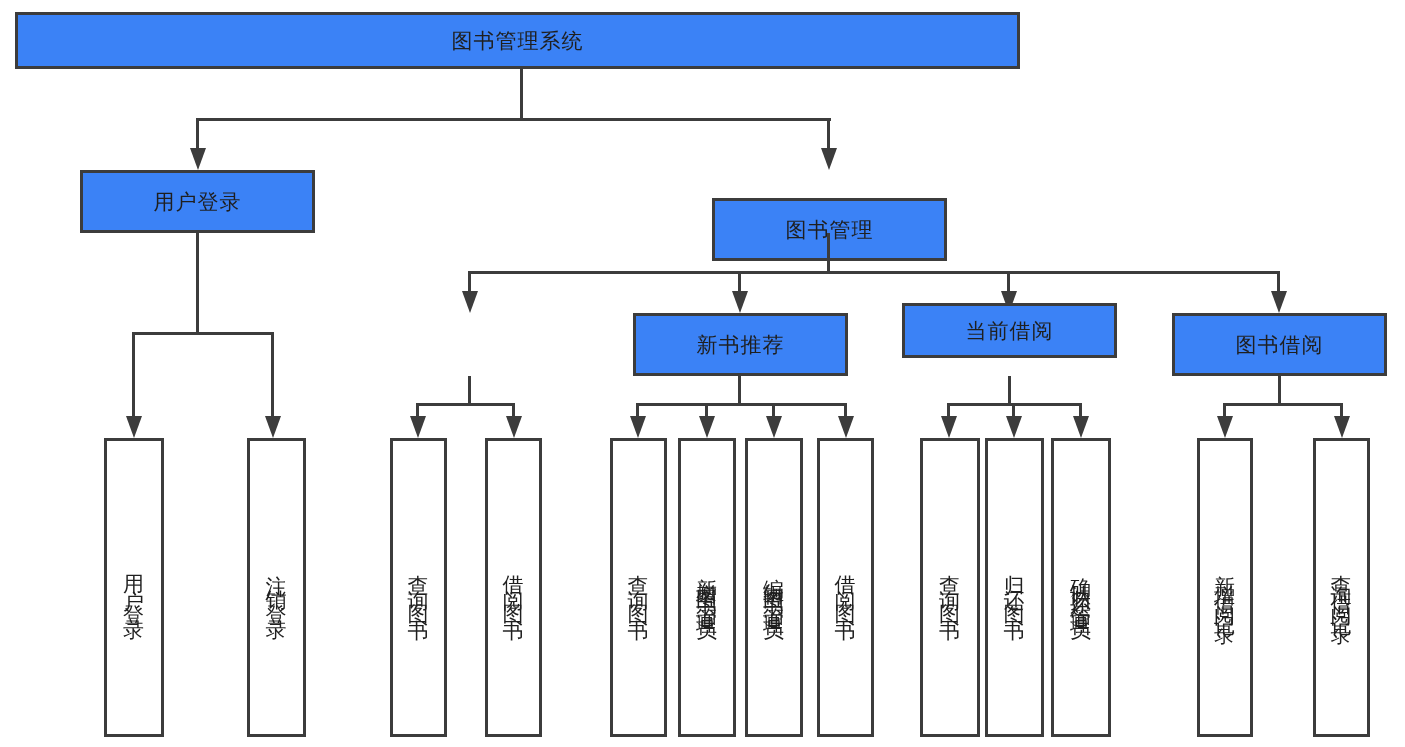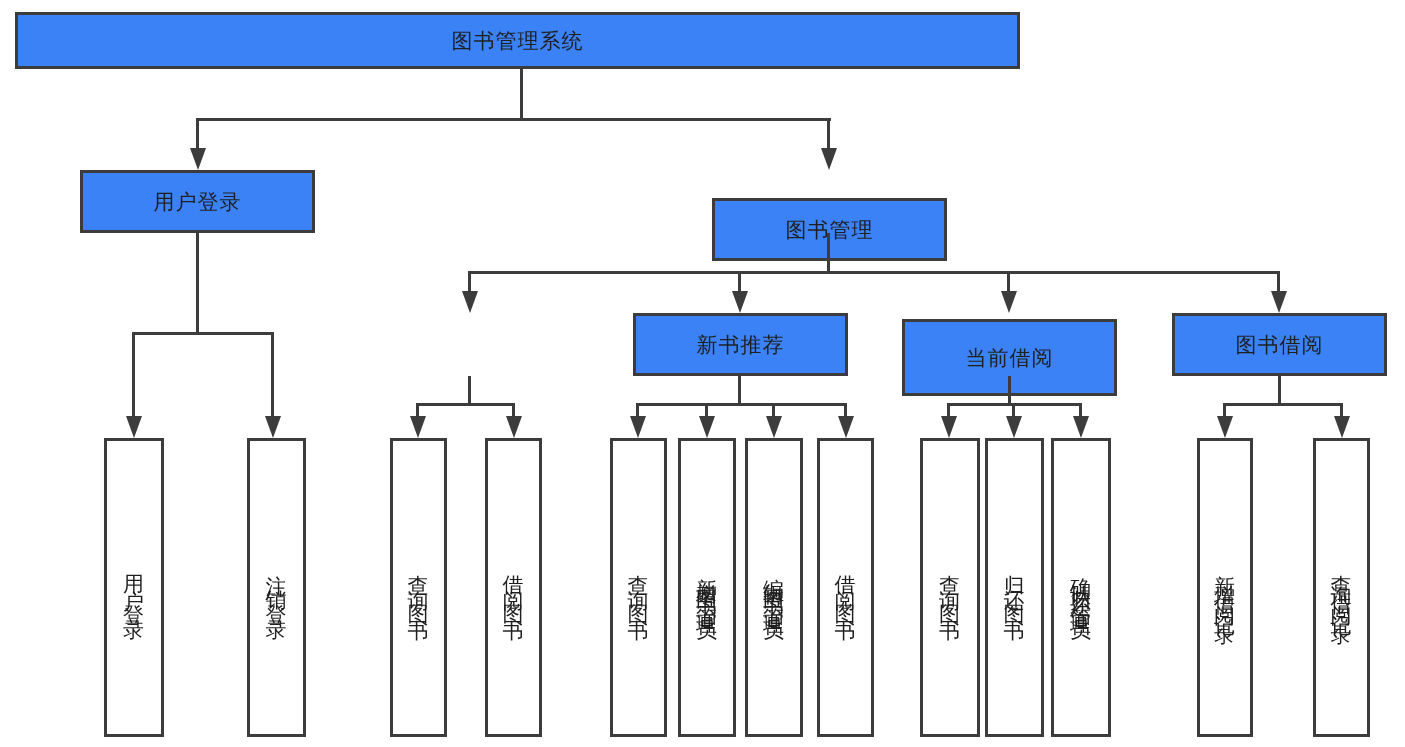--- a/index.html
+++ b/index.html
@@ -95,21 +95,21 @@
   <div class="vline" style="left:738px;top:271px;height:23px;"></div>
   <div class="ah" style="left:732px;top:291px;"></div>
   <div class="vline" style="left:1007px;top:271px;height:23px;"></div>
   <div class="ah" style="left:1001px;top:291px;"></div>
   <div class="vline" style="left:1277px;top:271px;height:23px;"></div>
   <div class="ah" style="left:1271px;top:291px;"></div>
 
   <div class="hbox" style="left:633px;top:313px;width:215px;height:63px;">
     <span>新书推荐</span>
   </div>
-  <div class="hbox" style="left:902px;top:319px;width:215px;height:77px;">
+  <div class="hbox" style="left:902px;top:303px;width:215px;height:55px;">
     <span>当前借阅</span>
   </div>
   <div class="hbox" style="left:1172px;top:313px;width:215px;height:63px;">
     <span>图书借阅</span>
   </div>
 
   <div class="vline" style="left:468px;top:376px;height:30px;"></div>
   <div class="hline" style="left:417px;top:403px;width:98px;"></div>
   <div class="vline" style="left:416px;top:403px;height:16px;"></div>
   <div class="ah" style="left:410px;top:416px;"></div>

